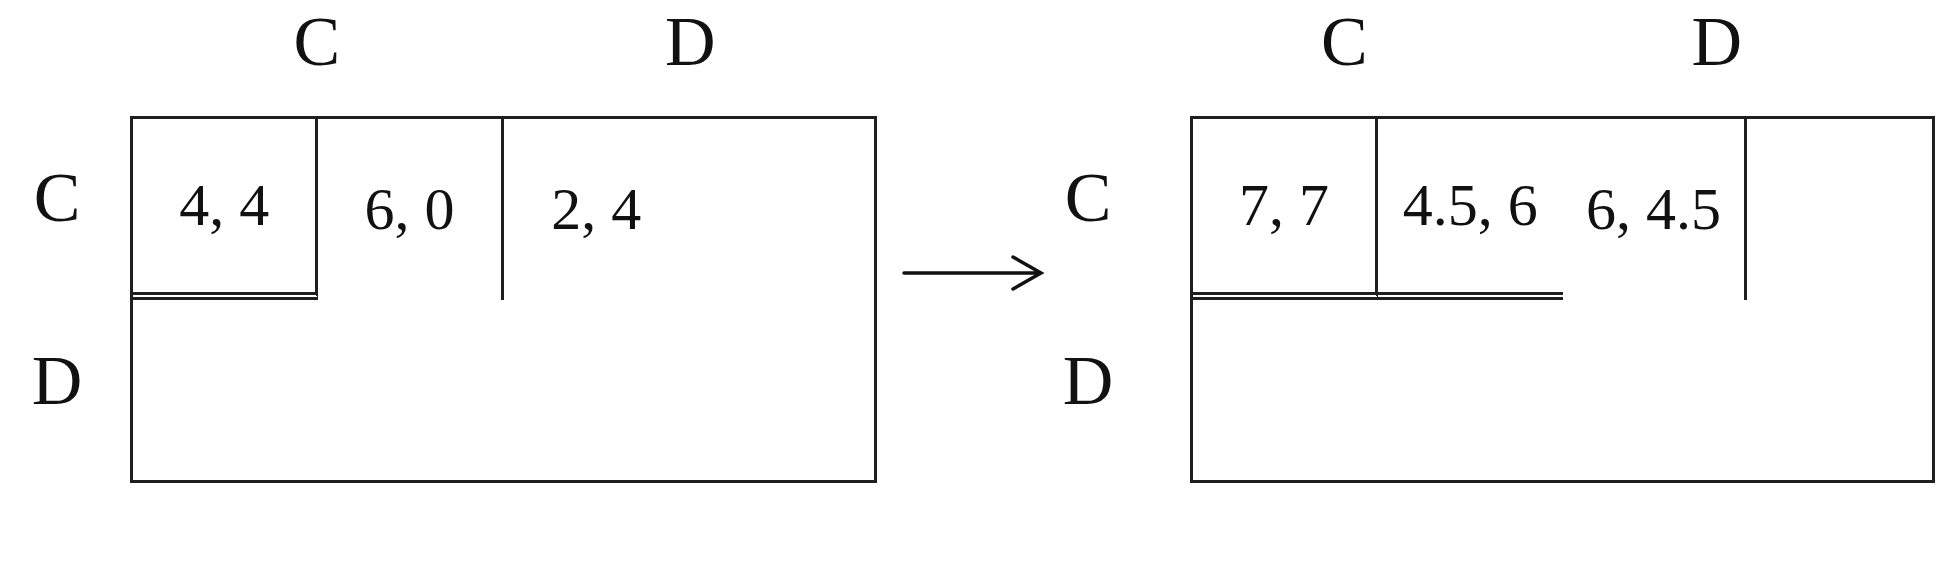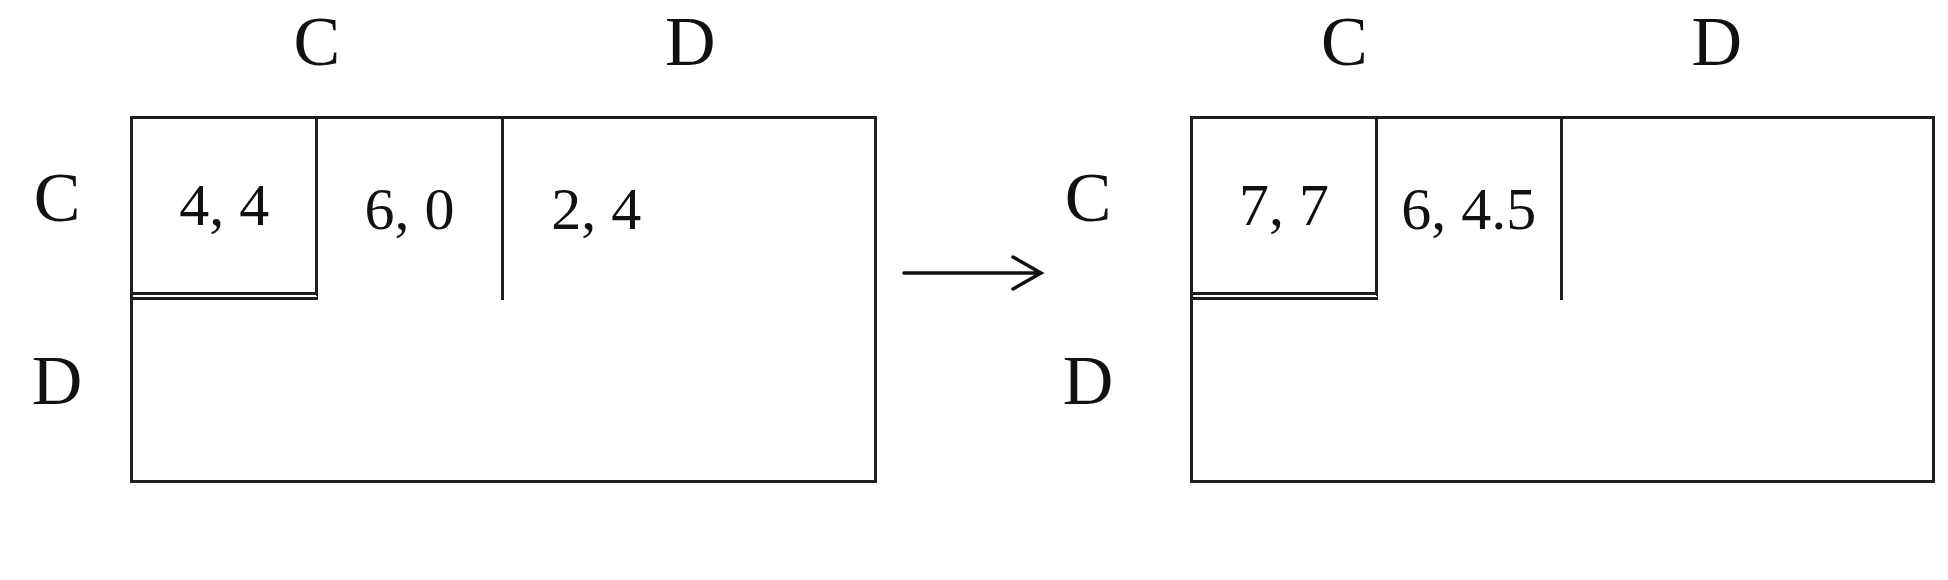--- a/index.html
+++ b/index.html
@@ -127,16 +127,17 @@
     <div class="header-cell">D</div>
   </div>
 
   <div class="label-col right-labels">
     <div class="label-cell">C</div>
     <div class="label-cell">D</div>
   </div>
 
   <div class="payoff-table right-table">
     <div class="payoff-cell c0 r0">7, 7</div>
+    <div class="payoff-cell r0">4.5, 6</div>
     <div class="payoff-cell c0">6, 4.5</div>
   </div>
 
 </div>
 
 </body></html>

